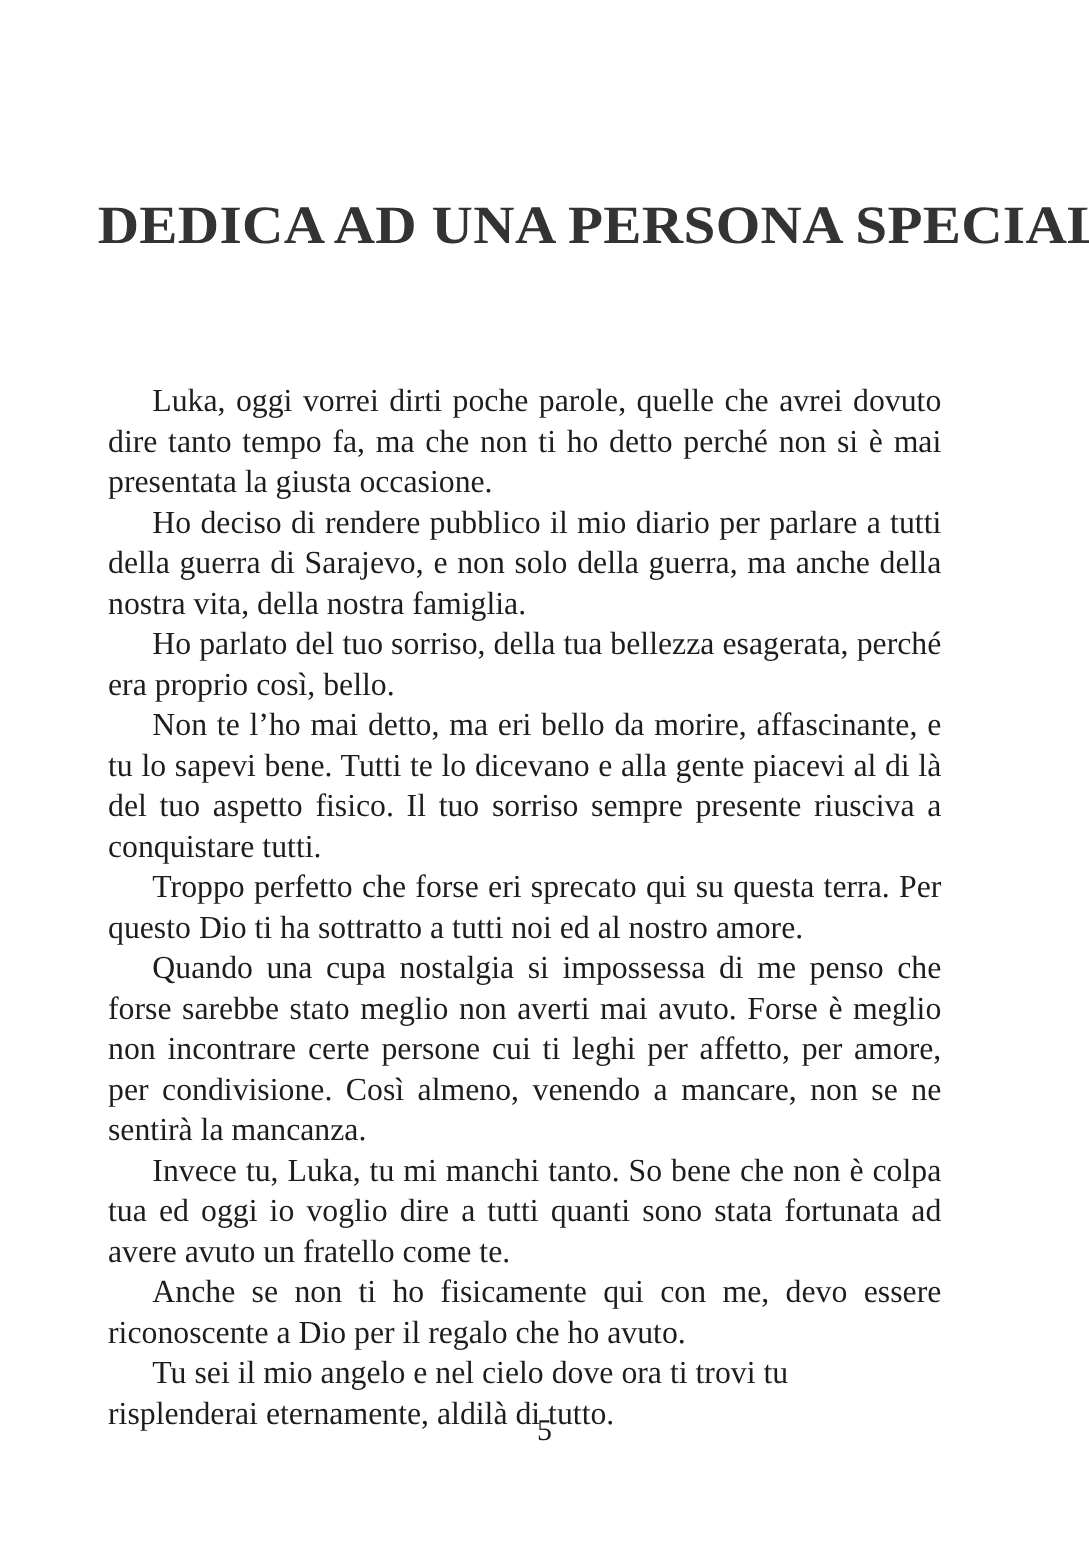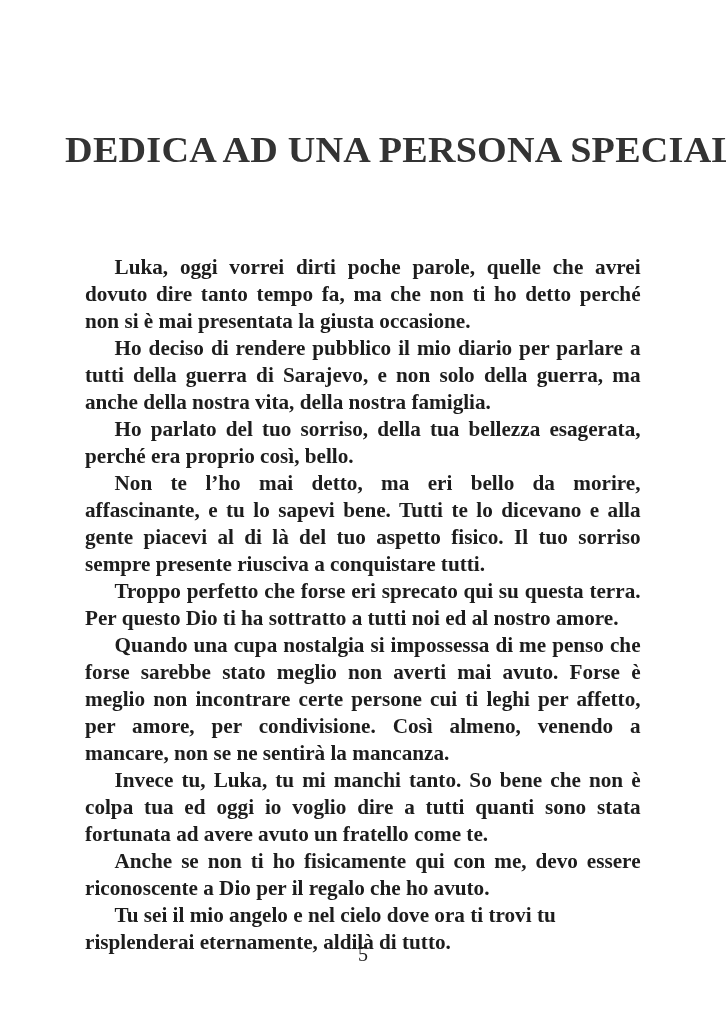--- a/index.html
+++ b/index.html
@@ -35,24 +35,23 @@
     line-height: 44px;
     letter-spacing: 0.2px;
     color: #333333;
     transform: scaleX(1.06);
     transform-origin: center top;
     white-space: nowrap;
   }
 
   .body-block {
     position: absolute;
-    left: 85px;
+    left: 72px;
     top: 254px;
     width: 564px;
-    font-weight: bold;
   }
 
   .body-block p {
     margin: 0;
     text-align: justify;
     text-justify: inter-word;
     text-indent: 30px;
     font-size: 21.5px;
     line-height: 27px;
     color: #1d1d1d;

